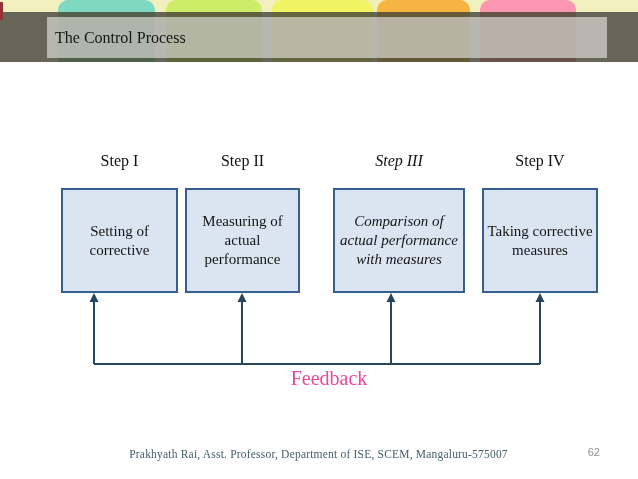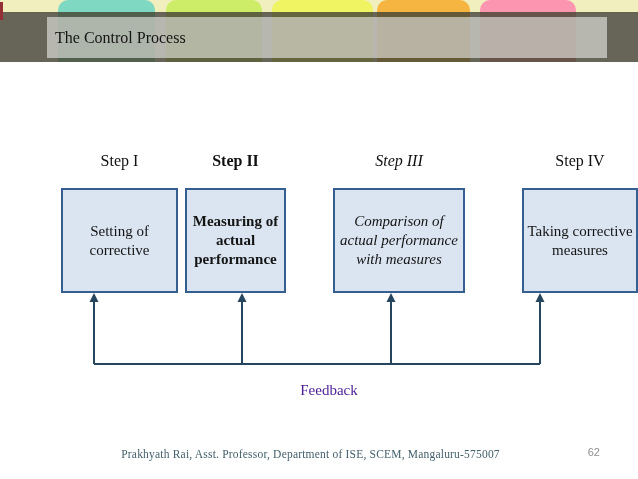--- a/index.html
+++ b/index.html
@@ -32,32 +32,32 @@
     text-align:center;font-size:16px;color:#111;height:22px;line-height:22px;
     margin-bottom:16px;
   }
   .step-box{
     height:101px;background:#dbe5f1;border:2px solid #365f91;
     display:flex;align-items:center;justify-content:center;
     text-align:center;font-size:15px;line-height:19px;color:#141414;
     padding:0 3px;box-sizing:content-box;
   }
   .col1{left:36px;width:117px;padding-left:25px;}
-  .col2{left:185px;width:101px;font-weight:bold;}
+  .col2{left:185px;width:115px;}
   .col3{left:333px;width:132px;font-style:italic;}
-  .col4{left:482px;width:116px;margin-left:40px;}
+  .col4{left:482px;width:116px;}
   
   .connector{position:absolute;top:290px;left:0;width:638px;height:85px;}
   .feedback-label{
-    position:absolute;top:382px;left:254px;width:150px;text-align:center;
-    font-size:15px;color:#4c1d95;
+    position:absolute;top:367px;left:254px;width:150px;text-align:center;
+    font-size:20px;color:#ec4899;
   }
   
   .footer{
-    position:absolute;top:448px;left:0;width:621px;text-align:center;
+    position:absolute;top:448px;left:8px;width:621px;text-align:center;
     font-size:11.5px;color:#44606c;letter-spacing:0.2px;font-family:Liberation Serif, serif;
   }
   .page-number{
     position:absolute;top:446px;right:38px;font-family:"Liberation Sans",sans-serif;
     font-size:11px;color:#909093;padding-left:32px;
   }
 </style>
 </head>
 <body>
 

